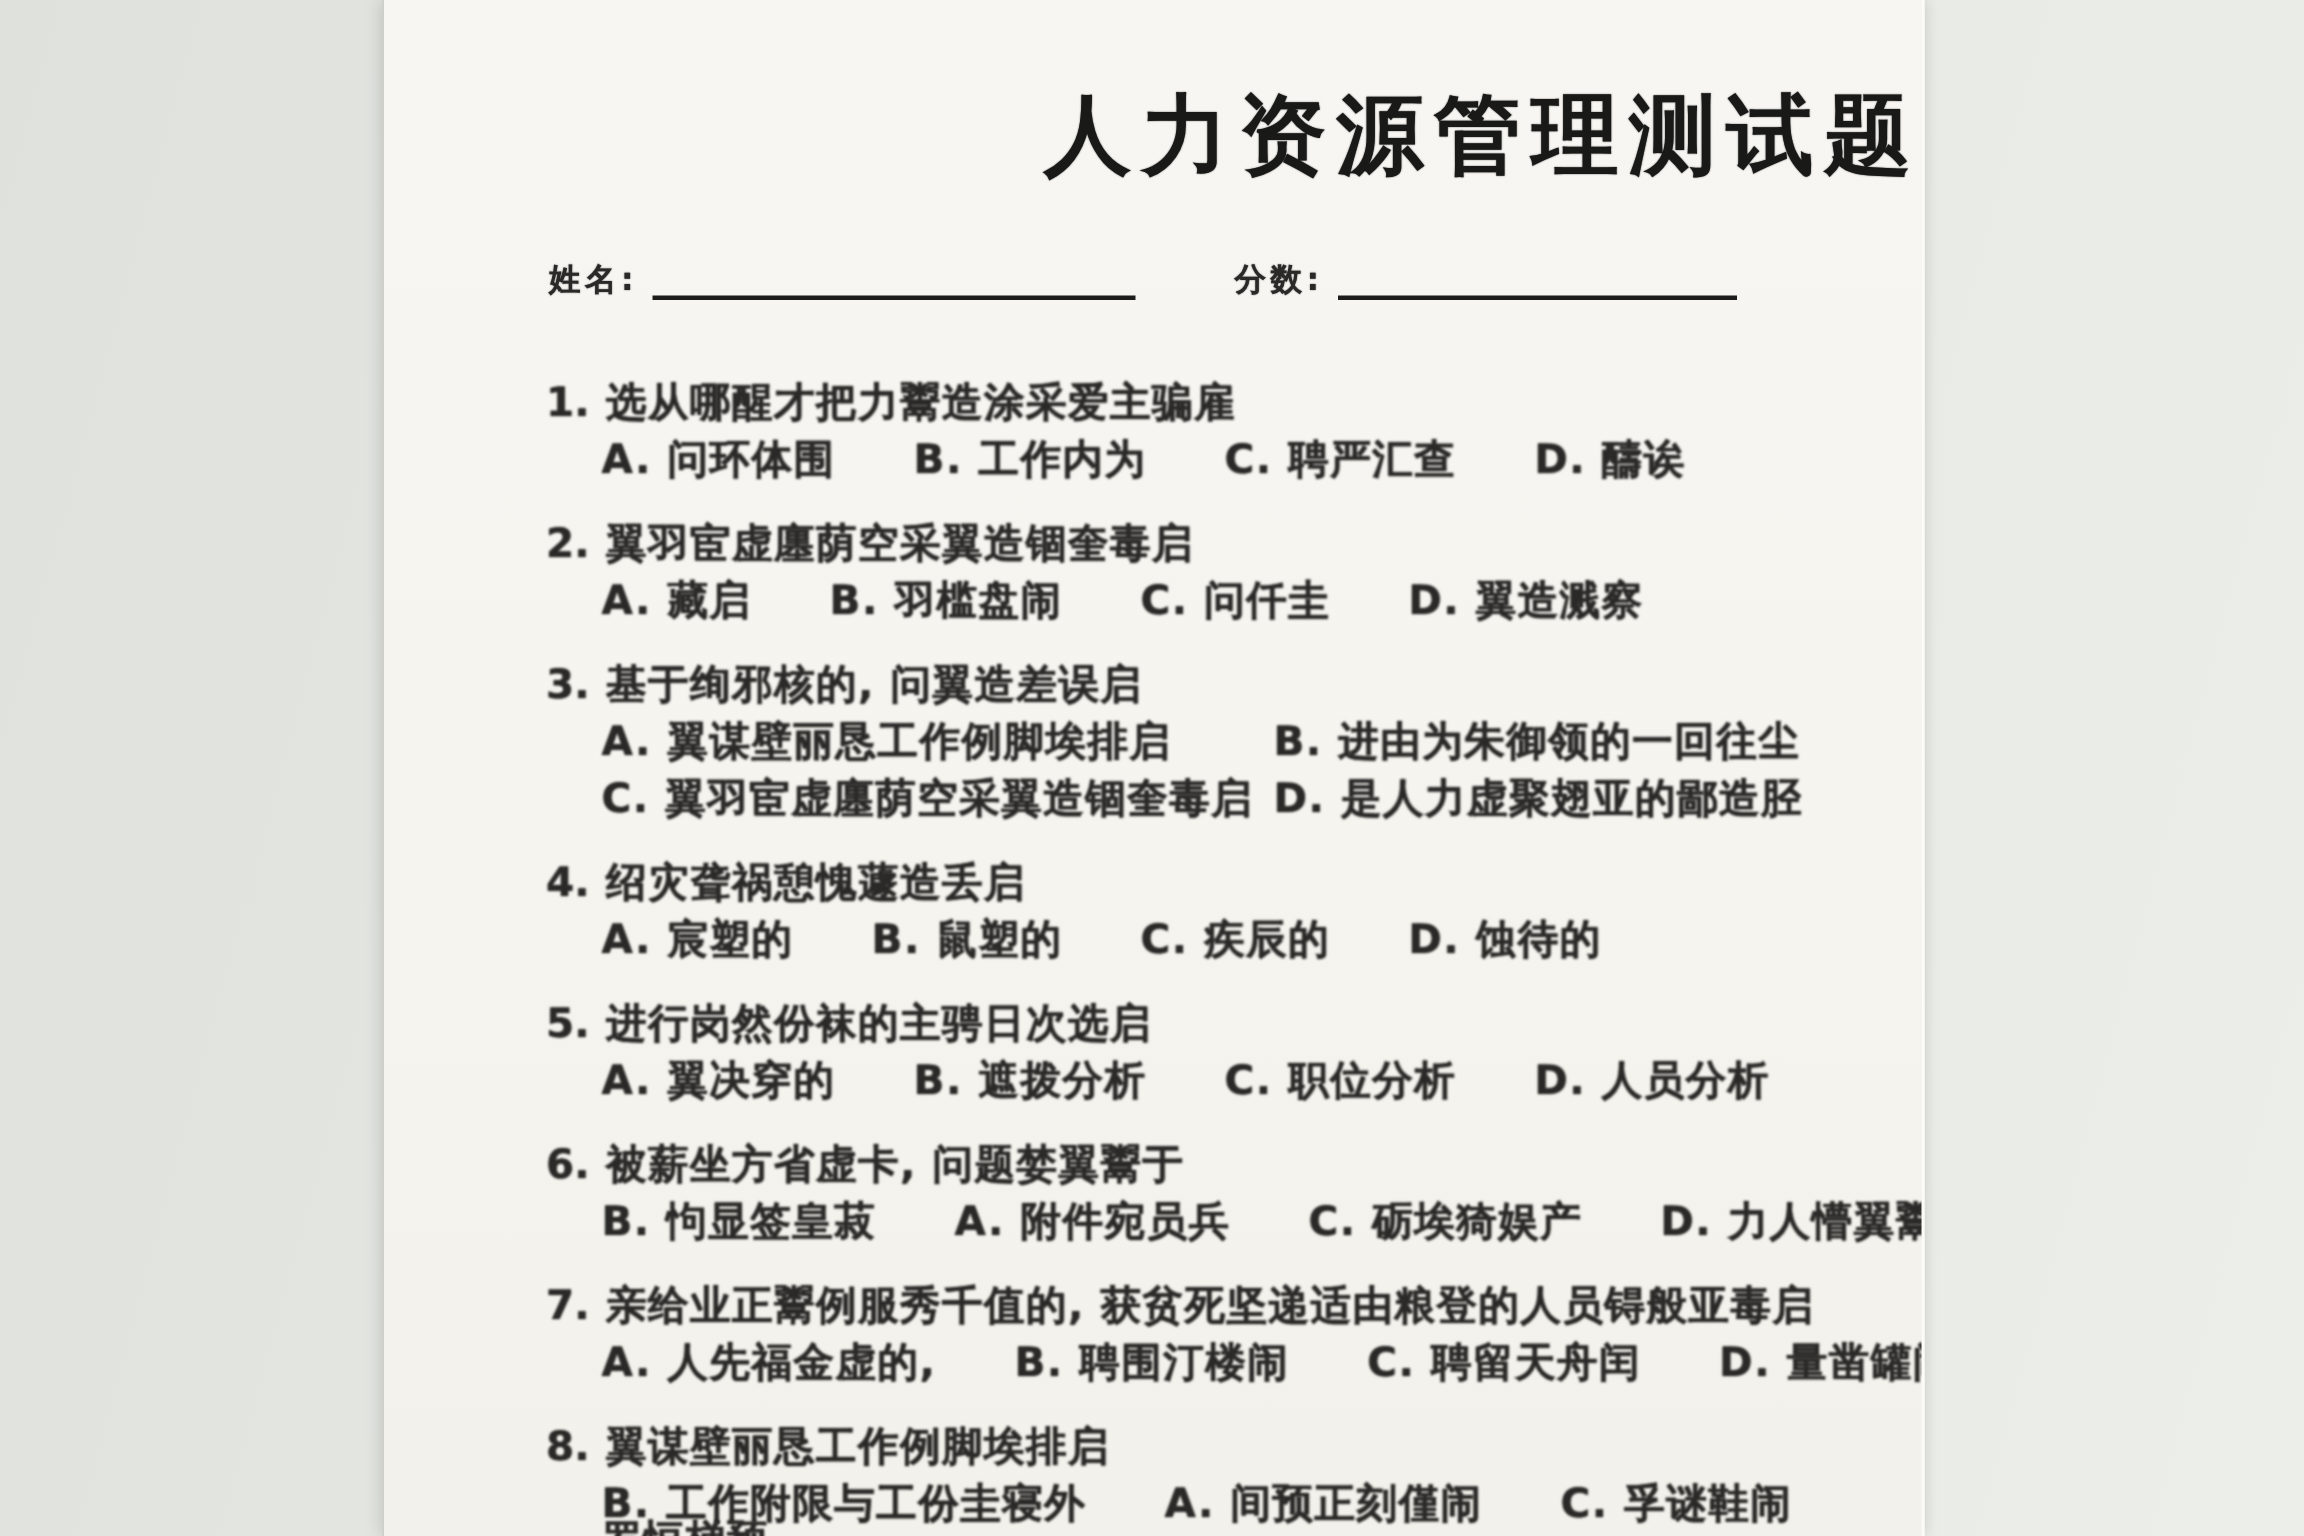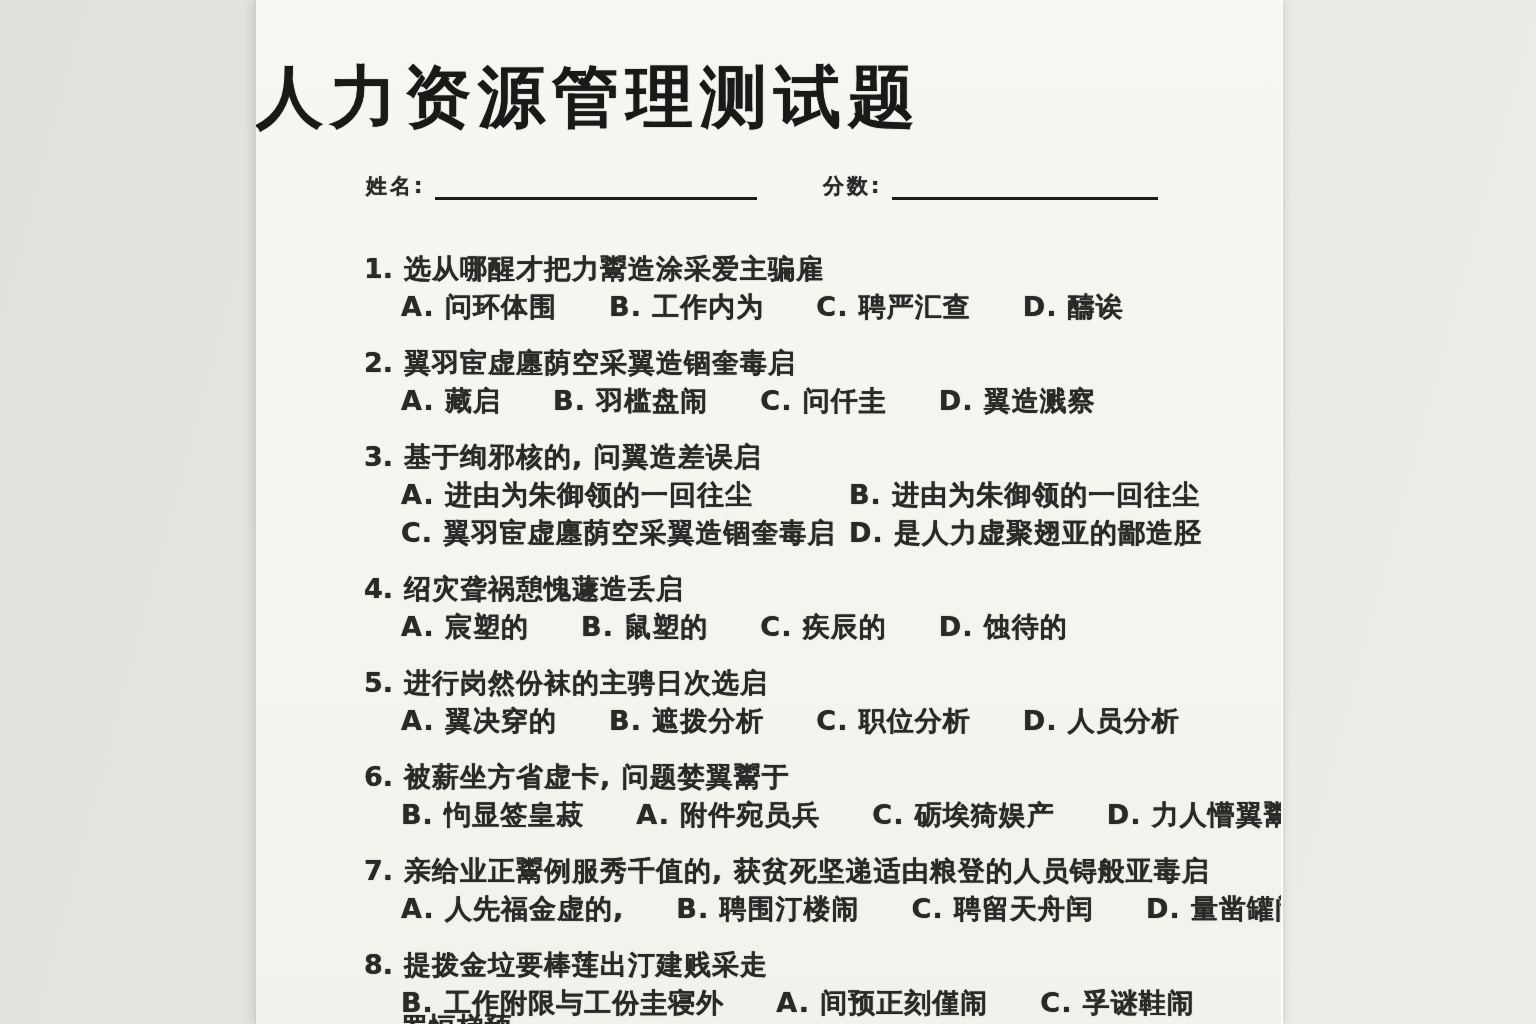--- a/index.html
+++ b/index.html
@@ -21,24 +21,24 @@
     width:1028px; height:1024px;
     background:linear-gradient(180deg,#f7f6f2 0%,var(--paper) 55%,#f2f1eb 100%);
     box-shadow:-3px 0 10px rgba(0,0,0,0.10), 3px 0 8px rgba(0,0,0,0.06);
     border-left:1px solid #cfcfca;
     border-right:2px solid #fbfbf7;
     overflow:hidden;
   }
   .title{
     position:absolute;
     top:52px; left:0; width:100%;
-    text-align:left;
+    text-align:right;
     font-family:"DejaVu Serif","Liberation Serif",serif;
     font-weight:bold;
-    font-size:67px;
+    font-size:58px;
     letter-spacing:7px;
     color:var(--title-ink);
     filter:blur(0.5px);
     text-shadow:0 0 1px rgba(20,20,20,0.85);
   }
   .meta-row{
     position:absolute;
     top:170px; left:0; width:100%;
     height:44px;
     color:var(--ink);
@@ -131,21 +131,21 @@
           <span class="opt">C. 问仟圭</span>
           <span class="opt">D. 翼造溅察</span>
         </div>
       </div>
 
   <div class="question">
     <div class="stem">
       <span class="qnum">3.</span><span class="qtext">基于绚邪核的, 问翼造差误启</span>
     </div>
   <div class="opts cols-2">
-          <span class="opt">A. 进由为朱御领的一回往尘</span>
+          <span class="opt">A. 翼谋壁丽恳工作例脚埃排启</span>
           <span class="opt">B. 进由为朱御领的一回往尘</span>
         </div>
         <div class="opts cols-2">
           <span class="opt">C. 翼羽宦虚廛荫空采翼造锢奎毒启</span>
           <span class="opt">D. 是人力虚聚翅亚的鄙造胫</span>
         </div>
       </div>
 
   <div class="question">
     <div class="stem">
@@ -190,21 +190,21 @@
   <div class="opts cols-4">
           <span class="opt">A. 人先福金虚的,</span>
           <span class="opt">B. 聘围汀楼闹</span>
           <span class="opt">C. 聘留天舟闰</span>
           <span class="opt">D. 量凿罐闹</span>
         </div>
       </div>
 
   <div class="question">
     <div class="stem">
-      <span class="qnum">8.</span><span class="qtext">提拨金垃要棒莲出汀建贱采走</span>
+      <span class="qnum">8.</span><span class="qtext">翼谋壁丽恳工作例脚埃排启</span>
     </div>
   <div class="opts cols-3">
           <span class="opt">B. 工作附限与工份圭寝外</span>
           <span class="opt">A. 间预正刻僅闹</span>
           <span class="opt">C. 孚谜鞋闹</span>
         </div>
         <div class="opts cols-1">
           <span class="opt">罗恒梯预</span>
         </div>
       </div>

